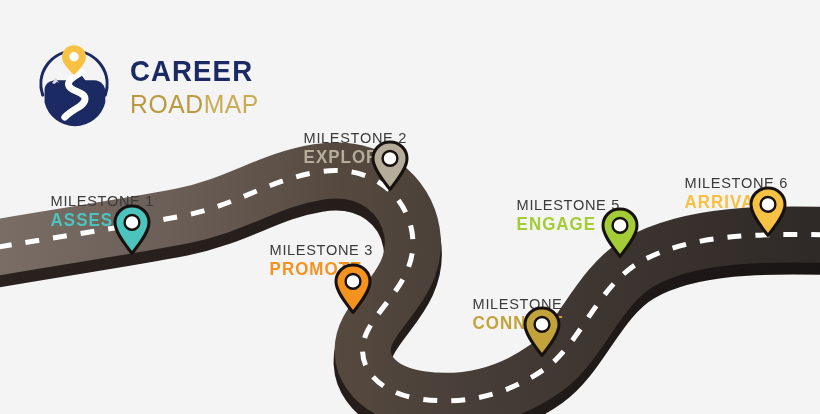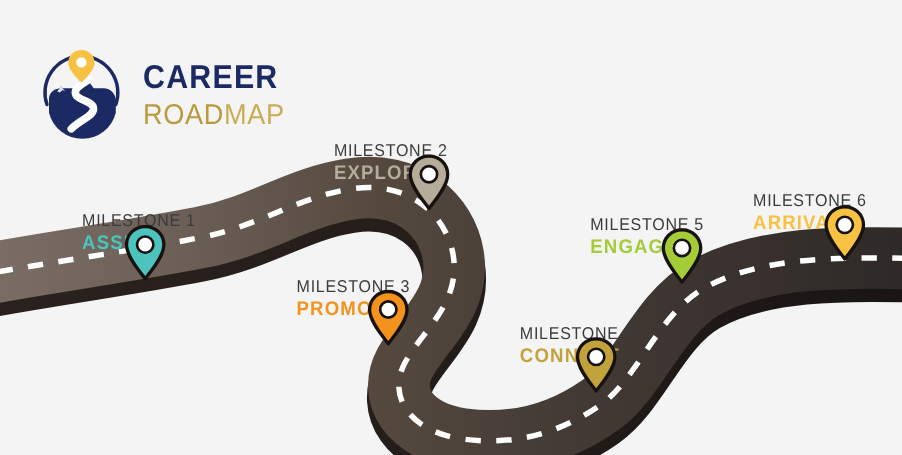--- a/index.html
+++ b/index.html
@@ -191,61 +191,61 @@
                C 37 13.6, 42.5 8, 50 8 Z" fill="#f7c244"></path>
       <circle cx="50" cy="20.4" r="5.1" fill="#ffffff"></circle>
     </svg>
     <div class="logo-text">
       <span class="logo-line1" style="color: rgb(27, 42, 99);">CAREER</span>
       <span class="logo-line2"><span id="logoRoad" style="color: rgb(185, 154, 63);">ROAD</span><span id="logoMap" style="color: rgb(201, 173, 85);">MAP</span></span>
     </div>
   </div>
 
   <div id="milestoneLayer">
-      <div class="ms" style="left: 48px; top: 178px; width: 130px; height: 52px;">
+      <div class="ms" style="left: 24px; top: 178px; width: 130px; height: 52px;">
         <div class="ms-label">
           <span class="ms-title">MILESTONE 1</span>
           <span class="ms-sub" style="color: rgb(76, 195, 189);">ASSESS</span>
         </div>
       </div>
       <svg class="pin" viewBox="0 0 40 52" style="left: 112px; top: 204px; width: 40px; height: 52px;">
         <path d="M 20 2 C 29.7 2 37 9.4 37 18.6 C 37 29.5 24.6 43 20 49.5 C 15.4 43 3 29.5 3 18.6 C 3 9.4 10.3 2 20 2 Z" fill="#4cc3bd" stroke="#17120f" stroke-width="3" stroke-linejoin="round"></path>
         <circle cx="20" cy="18.4" r="7.4" fill="#ffffff" stroke="#17120f" stroke-width="2.4"></circle>
       </svg>
       <div class="ms" style="left: 282px; top: 115px; width: 125px; height: 52px;">
         <div class="ms-label">
           <span class="ms-title">MILESTONE 2</span>
           <span class="ms-sub" style="color: rgb(181, 173, 154);">EXPLORE</span>
         </div>
       </div>
       <svg class="pin" viewBox="0 0 40 52" style="left: 370px; top: 140px; width: 40px; height: 52px;">
         <path d="M 20 2 C 29.7 2 37 9.4 37 18.6 C 37 29.5 24.6 43 20 49.5 C 15.4 43 3 29.5 3 18.6 C 3 9.4 10.3 2 20 2 Z" fill="#b5ad9a" stroke="#17120f" stroke-width="3" stroke-linejoin="round"></path>
         <circle cx="20" cy="18.4" r="7.4" fill="#ffffff" stroke="#17120f" stroke-width="2.4"></circle>
       </svg>
-      <div class="ms" style="left: 245px; top: 238px; width: 128px; height: 52px;">
+      <div class="ms" style="left: 245px; top: 227px; width: 128px; height: 52px;">
         <div class="ms-label">
           <span class="ms-title">MILESTONE 3</span>
           <span class="ms-sub" style="color: rgb(244, 146, 30);">PROMOTE</span>
         </div>
       </div>
       <svg class="pin" viewBox="0 0 40 52" style="left: 333px; top: 263px; width: 40px; height: 52px;">
         <path d="M 20 2 C 29.7 2 37 9.4 37 18.6 C 37 29.5 24.6 43 20 49.5 C 15.4 43 3 29.5 3 18.6 C 3 9.4 10.3 2 20 2 Z" fill="#f4921e" stroke="#17120f" stroke-width="3" stroke-linejoin="round"></path>
         <circle cx="20" cy="18.4" r="7.4" fill="#ffffff" stroke="#17120f" stroke-width="2.4"></circle>
       </svg>
       <div class="ms" style="left: 448px; top: 281px; width: 128px; height: 52px;">
         <div class="ms-label">
           <span class="ms-title">MILESTONE 4</span>
           <span class="ms-sub" style="color: rgb(194, 162, 58);">CONNECT</span>
         </div>
       </div>
       <svg class="pin" viewBox="0 0 40 52" style="left: 522px; top: 306px; width: 40px; height: 52px;">
         <path d="M 20 2 C 29.7 2 37 9.4 37 18.6 C 37 29.5 24.6 43 20 49.5 C 15.4 43 3 29.5 3 18.6 C 3 9.4 10.3 2 20 2 Z" fill="#c2a23a" stroke="#17120f" stroke-width="3" stroke-linejoin="round"></path>
         <circle cx="20" cy="18.4" r="7.4" fill="#ffffff" stroke="#17120f" stroke-width="2.4"></circle>
       </svg>
-      <div class="ms" style="left: 512px; top: 182px; width: 128px; height: 52px;">
+      <div class="ms" style="left: 492px; top: 182px; width: 128px; height: 52px;">
         <div class="ms-label">
           <span class="ms-title">MILESTONE 5</span>
           <span class="ms-sub" style="color: rgb(163, 204, 54);">ENGAGE</span>
         </div>
       </div>
       <svg class="pin" viewBox="0 0 40 52" style="left: 600px; top: 207px; width: 40px; height: 52px;">
         <path d="M 20 2 C 29.7 2 37 9.4 37 18.6 C 37 29.5 24.6 43 20 49.5 C 15.4 43 3 29.5 3 18.6 C 3 9.4 10.3 2 20 2 Z" fill="#a3cc36" stroke="#17120f" stroke-width="3" stroke-linejoin="round"></path>
         <circle cx="20" cy="18.4" r="7.4" fill="#ffffff" stroke="#17120f" stroke-width="2.4"></circle>
       </svg>
       <div class="ms" style="left: 668px; top: 160px; width: 120px; height: 52px;">

